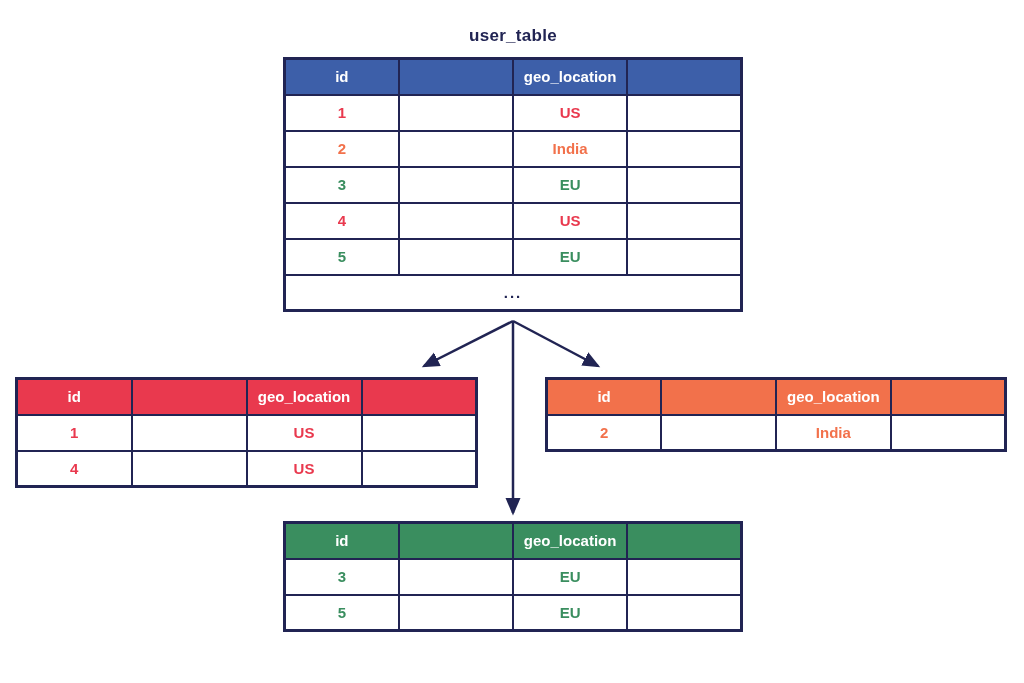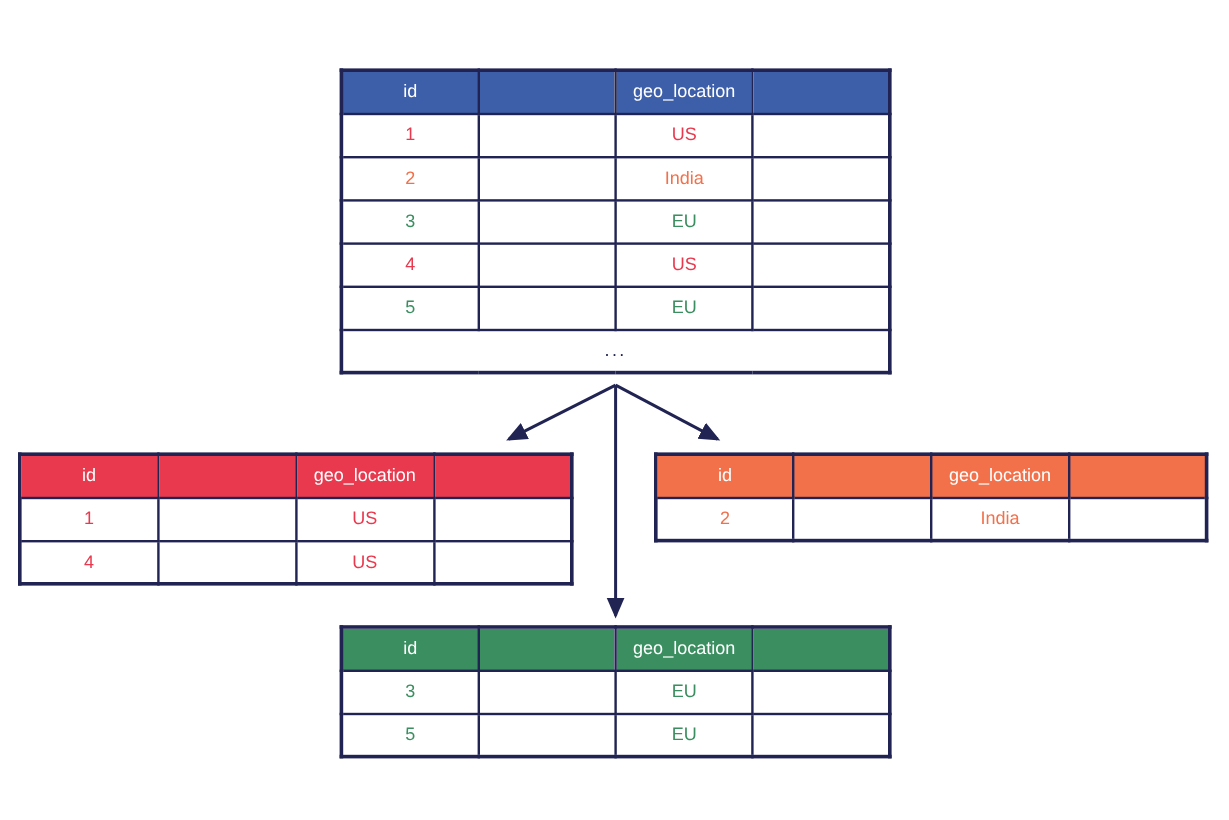--- a/index.html
+++ b/index.html
@@ -25,21 +25,21 @@
     position: absolute;
     border-collapse: collapse;
     table-layout: fixed;
     border: 3px solid var(--navy);
   }
   table.shard td, table.shard th {
     border: 2px solid var(--navy);
     text-align: center;
     vertical-align: middle;
     font-size: 15px;
-    font-weight: normal;
+    font-weight: bold;
     height: 36px;
     overflow: hidden;
     white-space: nowrap;
   }
   table.shard th { color: #ffffff; }
   #main-table  { left: 283px; top: 57px;  width: 460px; }
   #us-table    { left: 15px;  top: 377px; width: 463px; }
   #india-table { left: 545px; top: 377px; width: 462px; }
   #eu-table    { left: 283px; top: 521px; width: 460px; }
   .h-blue   th { background: var(--blue); }
@@ -59,20 +59,21 @@
     left: 0; top: 0;
     width: 1024px; height: 683px;
     pointer-events: none;
   }
 </style>
 </head>
 <body>
 
 <div class="canvas">
 
+  <div class="diagram-title">user_table</div>
 
   <svg class="arrows" viewBox="0 0 1024 683">
     <defs>
       <marker id="ah" markerWidth="8" markerHeight="7" refX="6" refY="3" orient="auto" markerUnits="strokeWidth">
         <path d="M0,0 L7,3 L0,6 Z" fill="#212453"></path>
       </marker>
     </defs>
     <path d="M513,321 L424,366" stroke="#212453" stroke-width="2.5" fill="none" marker-end="url(#ah)"></path>
     <path d="M513,321 L598,366" stroke="#212453" stroke-width="2.5" fill="none" marker-end="url(#ah)"></path>
     <path d="M513,321 L513,513" stroke="#212453" stroke-width="2.5" fill="none" marker-end="url(#ah)"></path>

